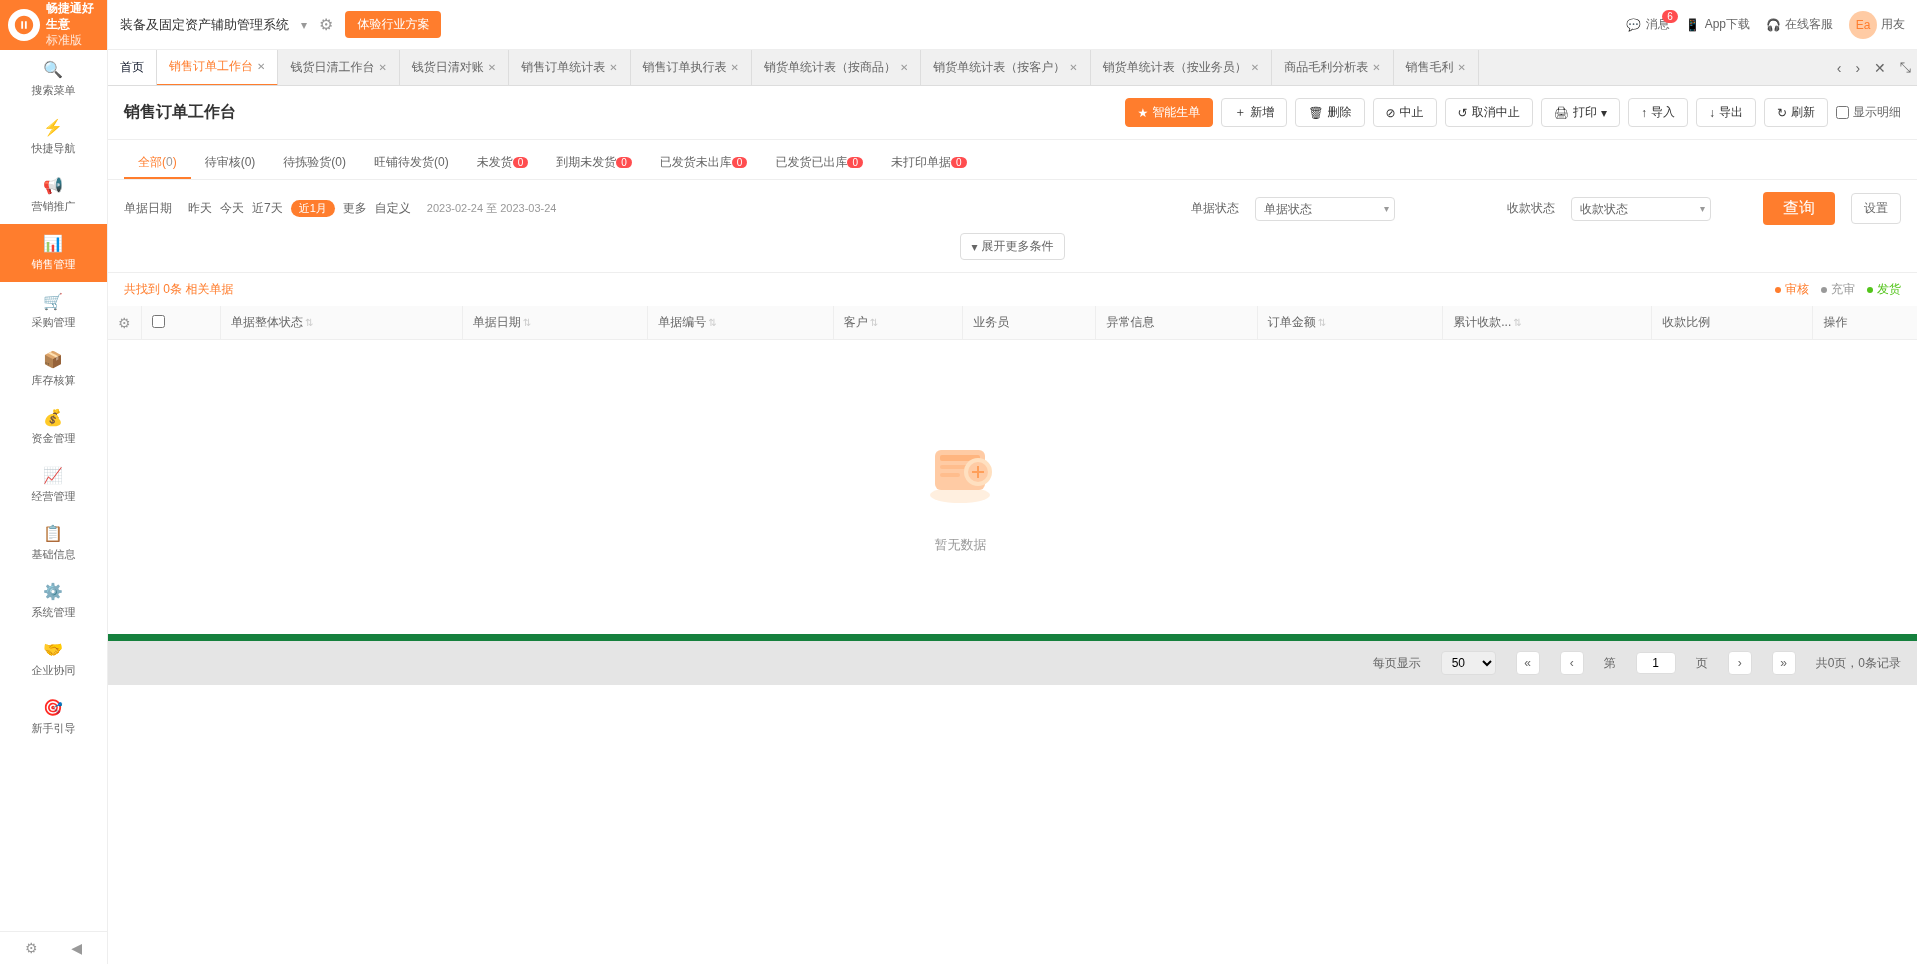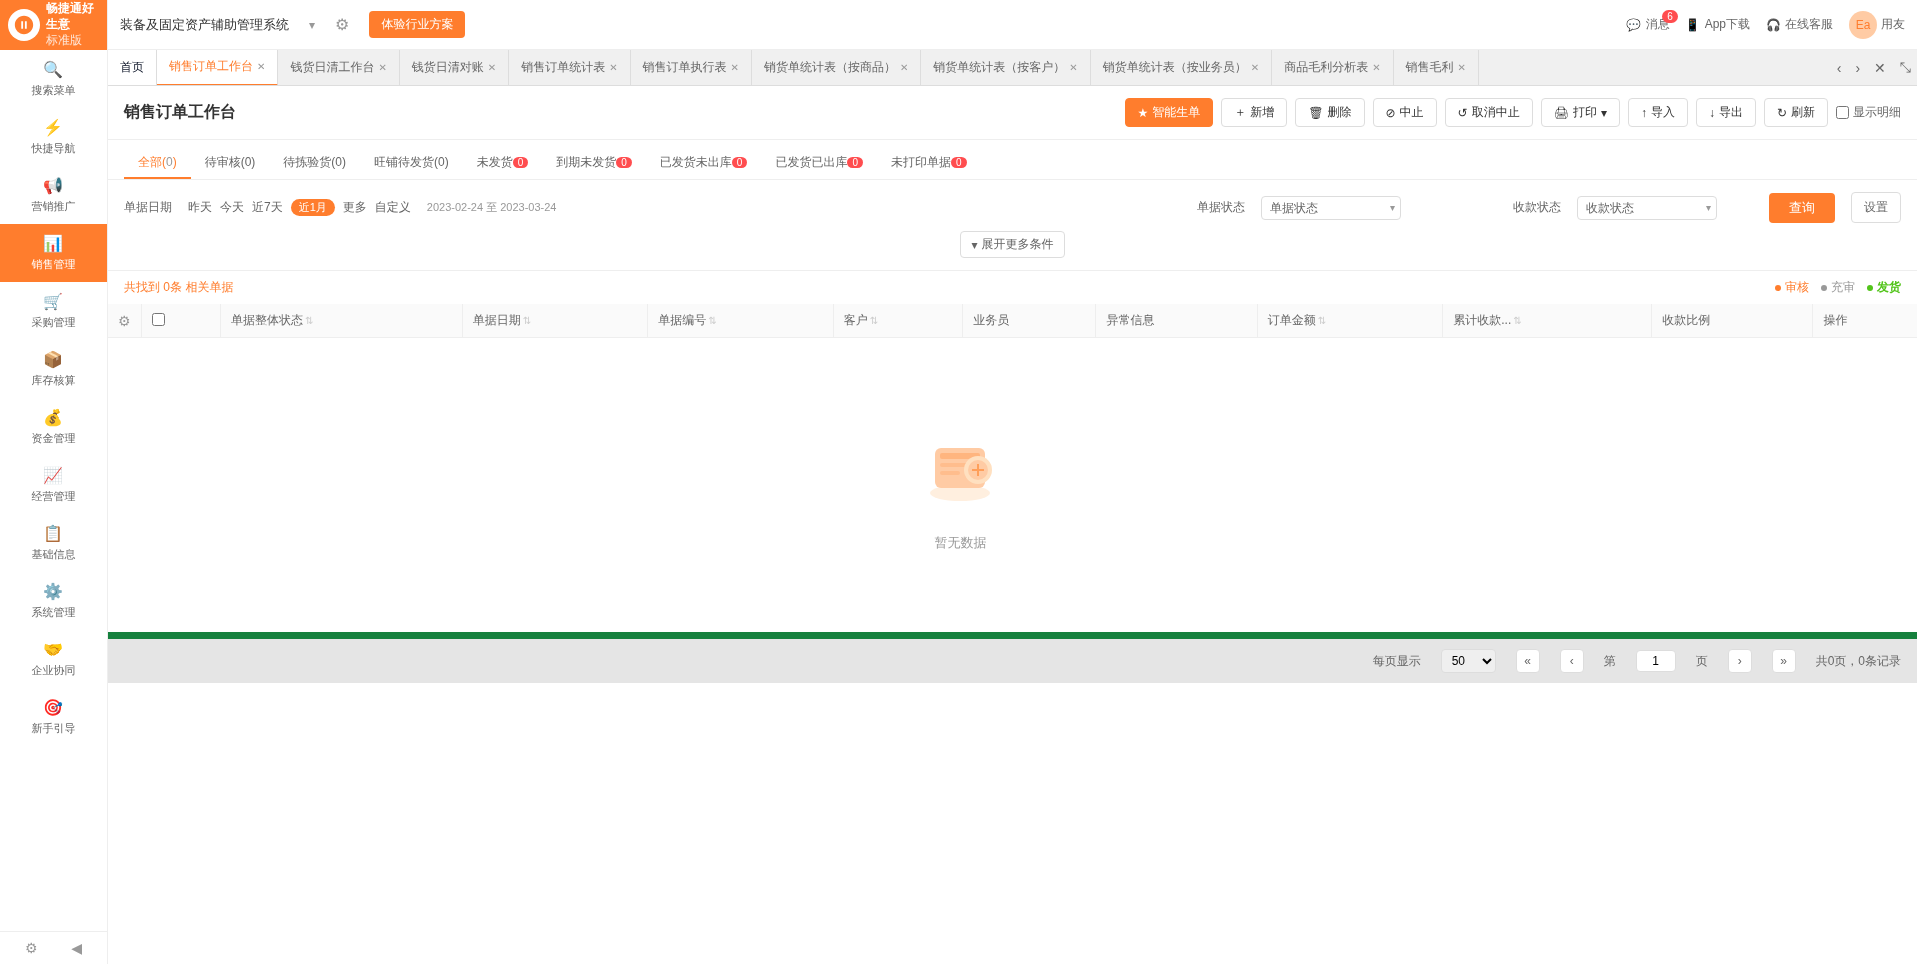--- a/index.html
+++ b/index.html
@@ -17,21 +17,21 @@
     .sidebar-item.active { background: #ff7d2d; color: #fff; }
     .sidebar-item .icon { font-size: 16px; }
     .sidebar-footer { display: flex; align-items: center; justify-content: space-around; padding: 8px; border-top: 1px solid #eee; }
     .sidebar-footer-btn { background: none; border: none; cursor: pointer; color: #999; font-size: 14px; }
 
     
     .main { flex: 1; display: flex; flex-direction: column; overflow: hidden; }
 
     
     .top-header { height: 50px; background: #fff; display: flex; align-items: center; justify-content: space-between; padding: 0 12px; border-bottom: 1px solid #eee; flex-shrink: 0; }
-    .top-header-left { display: flex; align-items: center; gap: 20px; }
+    .top-header-left { display: flex; align-items: center; gap: 12px; }
     .system-title { font-size: 13px; color: #333; }
     .header-dropdown-btn { background: none; border: none; cursor: pointer; color: #999; font-size: 12px; }
     .header-settings-btn { background: none; border: none; cursor: pointer; color: #999; font-size: 16px; }
     .header-industry-btn { background: #ff7d2d; color: #fff; border: none; border-radius: 4px; padding: 5px 12px; font-size: 12px; cursor: pointer; }
     .top-header-right { display: flex; align-items: center; gap: 16px; }
     .header-right-item { display: flex; align-items: center; gap: 4px; color: #666; font-size: 12px; cursor: pointer; position: relative; }
     .badge { background: #ff4d4f; color: #fff; border-radius: 10px; font-size: 10px; padding: 1px 5px; position: absolute; top: -6px; right: -8px; }
     .avatar { width: 28px; height: 28px; background: #ffcba4; border-radius: 50%; display: flex; align-items: center; justify-content: center; color: #ff7d2d; font-size: 12px; }
 
     
@@ -67,32 +67,32 @@
     .filter-row { display: flex; align-items: center; gap: 16px; }
     .filter-label { color: #666; font-size: 12px; white-space: nowrap; }
     .filter-date-options { display: flex; align-items: center; gap: 8px; }
     .date-opt { font-size: 12px; color: #666; cursor: pointer; }
     .date-range-badge { background: #ff7d2d; color: #fff; border-radius: 10px; padding: 1px 8px; font-size: 11px; cursor: pointer; }
     .date-range-text { font-size: 11px; color: #999; }
     .filter-select { border: 1px solid #ddd; border-radius: 4px; padding: 4px 24px 4px 8px; font-size: 12px; color: #666; cursor: pointer; background: #fff; appearance: none; min-width: 140px; position: relative; }
     .filter-select-wrap { position: relative; display: inline-flex; align-items: center; }
     .filter-select-wrap::after { content: '▾'; position: absolute; right: 6px; color: #999; pointer-events: none; font-size: 10px; }
     .expand-btn { display: flex; align-items: center; gap: 4px; color: #666; font-size: 12px; cursor: pointer; border: 1px solid #ddd; border-radius: 4px; padding: 4px 10px; background: #fff; }
-    .btn-query { background: #ff7d2d; color: #fff; border: none; border-radius: 4px; padding: 6px 20px; font-size: 13px; cursor: pointer; }
+    .btn-query { background: #ff7d2d; color: #fff; border: none; border-radius: 4px; padding: 6px 20px; font-size: 16px; cursor: pointer; }
     .btn-settings-small { background: #fff; color: #666; border: 1px solid #ddd; border-radius: 4px; padding: 6px 12px; font-size: 12px; cursor: pointer; }
 
     
     .table-meta { display: flex; align-items: center; justify-content: space-between; padding: 8px 16px; background: #fff; }
     .table-meta-left { font-size: 12px; color: #666; }
     .table-meta-left span { color: #ff7d2d; font-weight: normal; }
     .table-meta-right { display: flex; align-items: center; gap: 12px; }
     .action-link { font-size: 12px; cursor: pointer; display: flex; align-items: center; gap: 4px; }
     .action-link.audit { color: #ff7d2d; }
     .action-link.cancel { color: #999; }
-    .action-link.ship { color: #52c41a; font-weight: bold; }
+    .action-link.ship { color: #52c41a; }
     .dot { width: 6px; height: 6px; border-radius: 50%; display: inline-block; }
     .dot-orange { background: #ff7d2d; }
     .dot-gray { background: #999; }
     .dot-green { background: #52c41a; }
 
     
     .data-table { width: 100%; border-collapse: collapse; background: #fff; }
     .data-table th { background: #fafafa; border-bottom: 1px solid #eee; border-right: 1px solid #eee; padding: 8px 10px; font-size: 12px; color: #666; font-weight: normal; text-align: left; white-space: nowrap; }
     .data-table th:last-child { border-right: none; }
     .data-table td { border-bottom: 1px solid #eee; border-right: 1px solid #eee; padding: 8px 10px; font-size: 12px; color: #333; }

